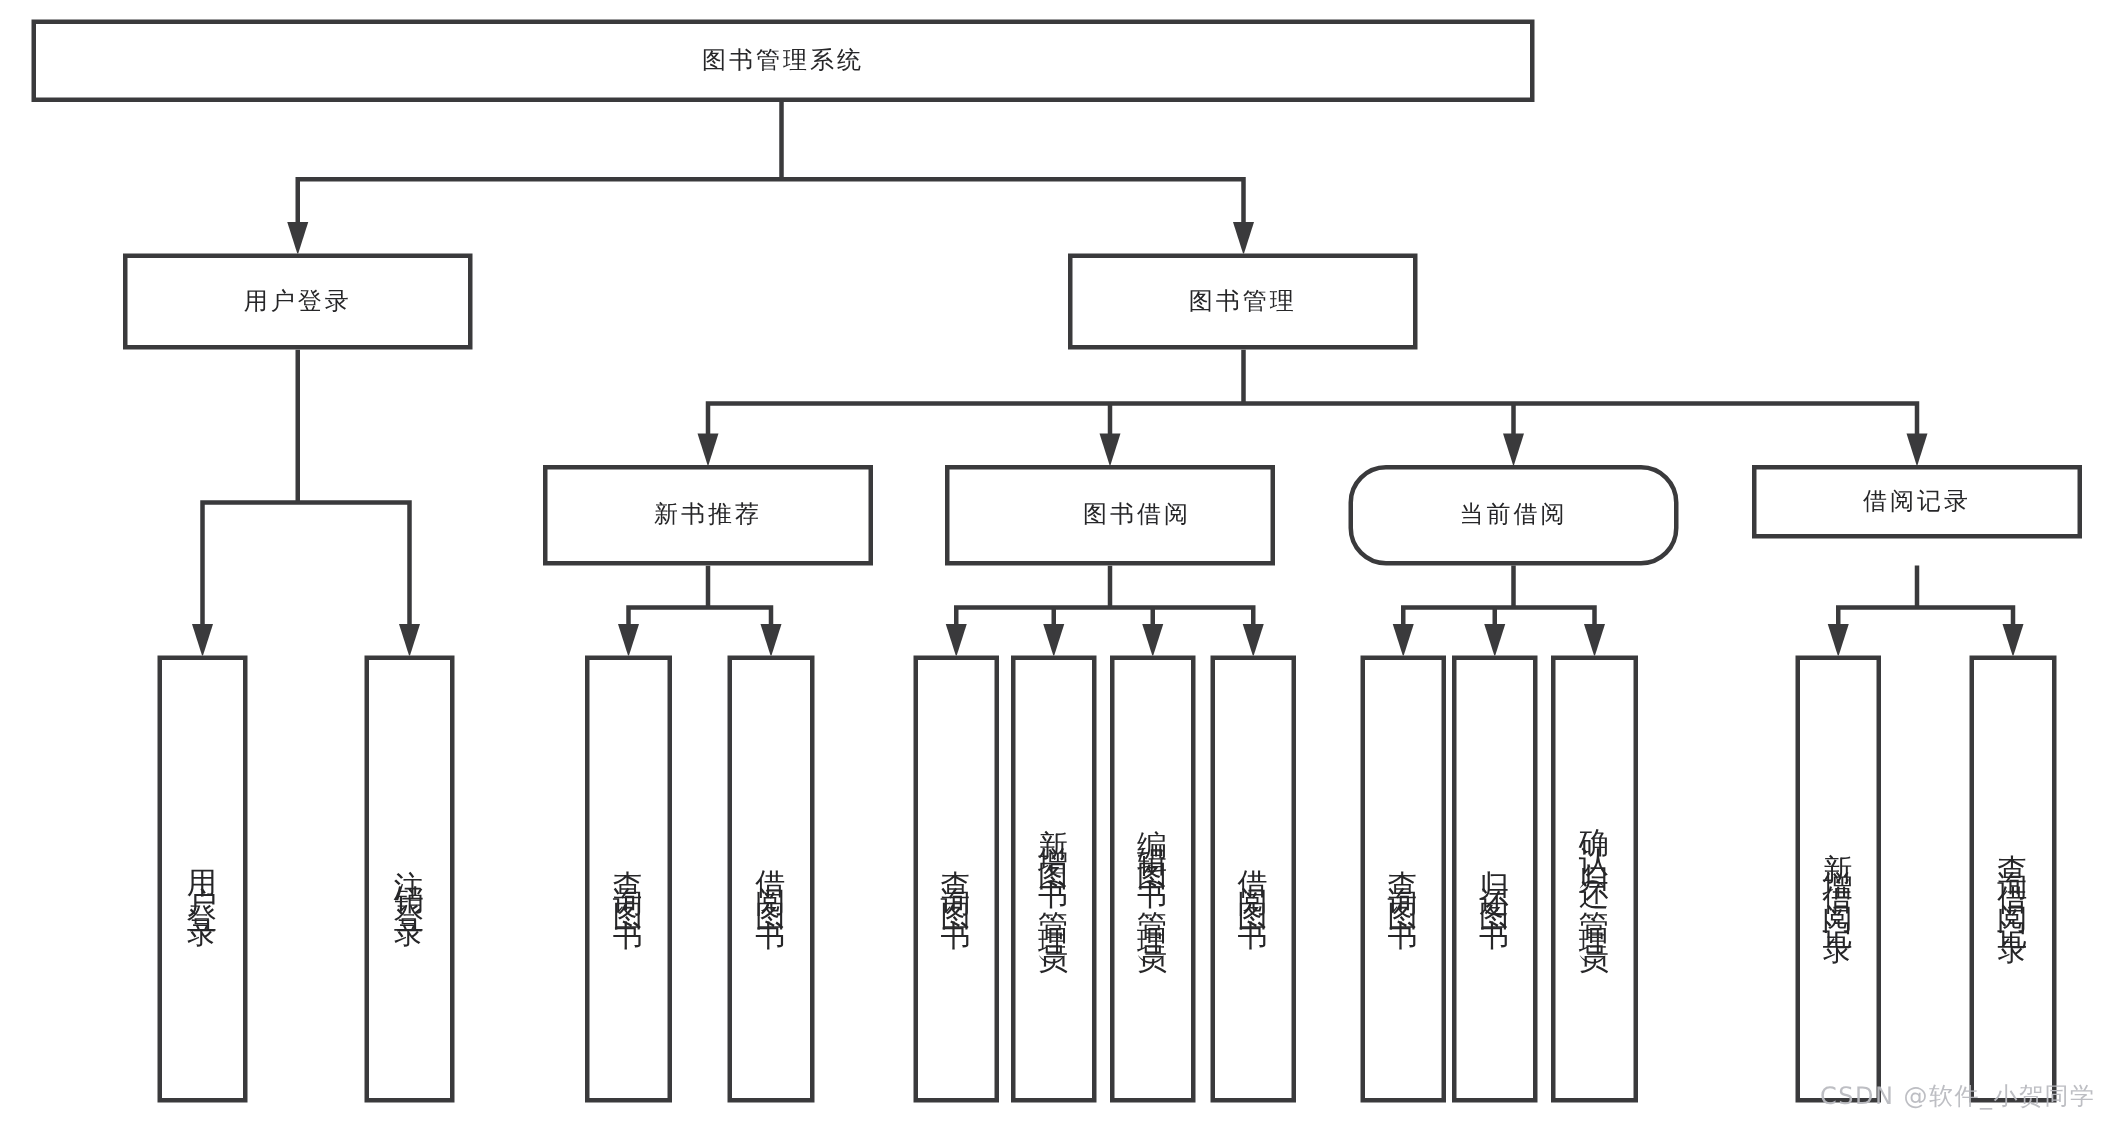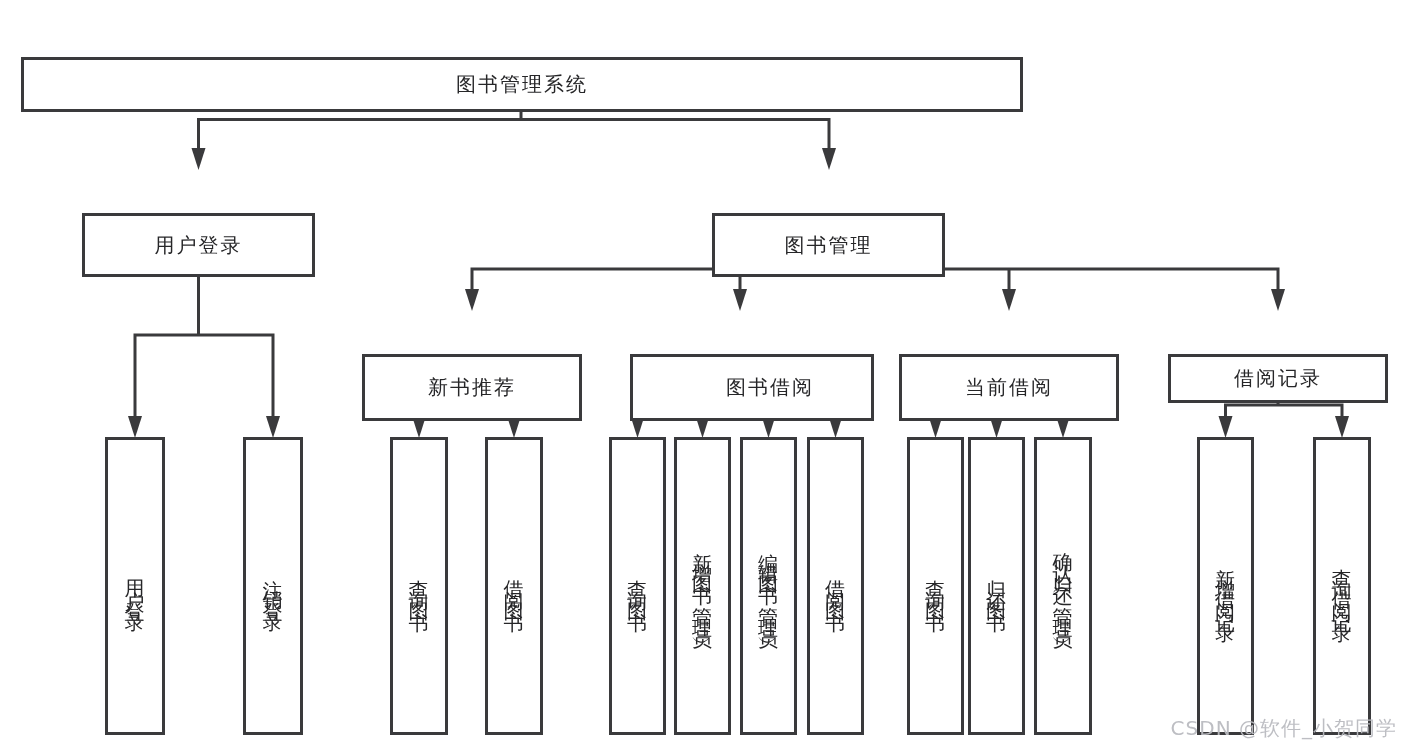--- a/index.html
+++ b/index.html
@@ -21,43 +21,42 @@
   .node {
     position: absolute;
     border: 3px solid #3a3a3c;
     background: #ffffff;
     display: flex;
     align-items: center;
     justify-content: center;
     color: #262628;
   }
   .node-h {
-    font-size: 20px;
+    font-size: 16px;
     letter-spacing: 2px;
     white-space: nowrap;
-    margin-top: 44px;
   }
   .leaf {
     top: 437px;
     height: 298px;
   }
   .leaf .vtext {
     writing-mode: vertical-lr;
     text-orientation: mixed;
     font-size: 20px;
     line-height: 1;
     letter-spacing: 11px;
     white-space: nowrap;
     color: #262628;
   }
   .watermark {
     position: absolute;
     right: 8px;
     bottom: 5px;
-    font-size: 20px;
+    font-size: 16px;
     letter-spacing: 1px;
     color: rgba(185, 186, 192, 0.95);
     z-index: 10;
     white-space: nowrap;
   }
 </style>
 </head>
 <body>
 
 <div class="canvas">
@@ -112,24 +111,24 @@
   <div class="node node-h" style="left:82px; top:169px; width:233px; height:64px;">
     <span>用户登录</span>
   </div>
   <div class="node node-h" style="left:362px; top:310px; width:220px; height:67px;">
     <span>新书推荐</span>
   </div>
 
   <div class="node node-h" style="left:712px; top:169px; width:233px; height:64px;">
     <span>图书管理</span>
   </div>
-  <div class="node node-h" style="left:630px; top:310px; width:244px; height:67px;padding-left:36px;">
+  <div class="node node-h" style="left:630px; top:310px; width:220px; height:67px;padding-left:36px;">
     <span>图书借阅</span>
   </div>
-  <div class="node node-h" style="left:899px; top:310px; width:220px; height:67px;">
+  <div class="node node-h" style="left:899px; top:310px; width:220px; height:67px;border-radius:25px;">
     <span>当前借阅</span>
   </div>
   <div class="node node-h" style="left:1168px; top:310px; width:220px; height:49px;">
     <span>借阅记录</span>
   </div>
 
   <div class="node leaf" style="left:105px; width:60px;">
     <span class="vtext">用户登录</span>
   </div>
   <div class="node leaf" style="left:243px; width:60px;">

